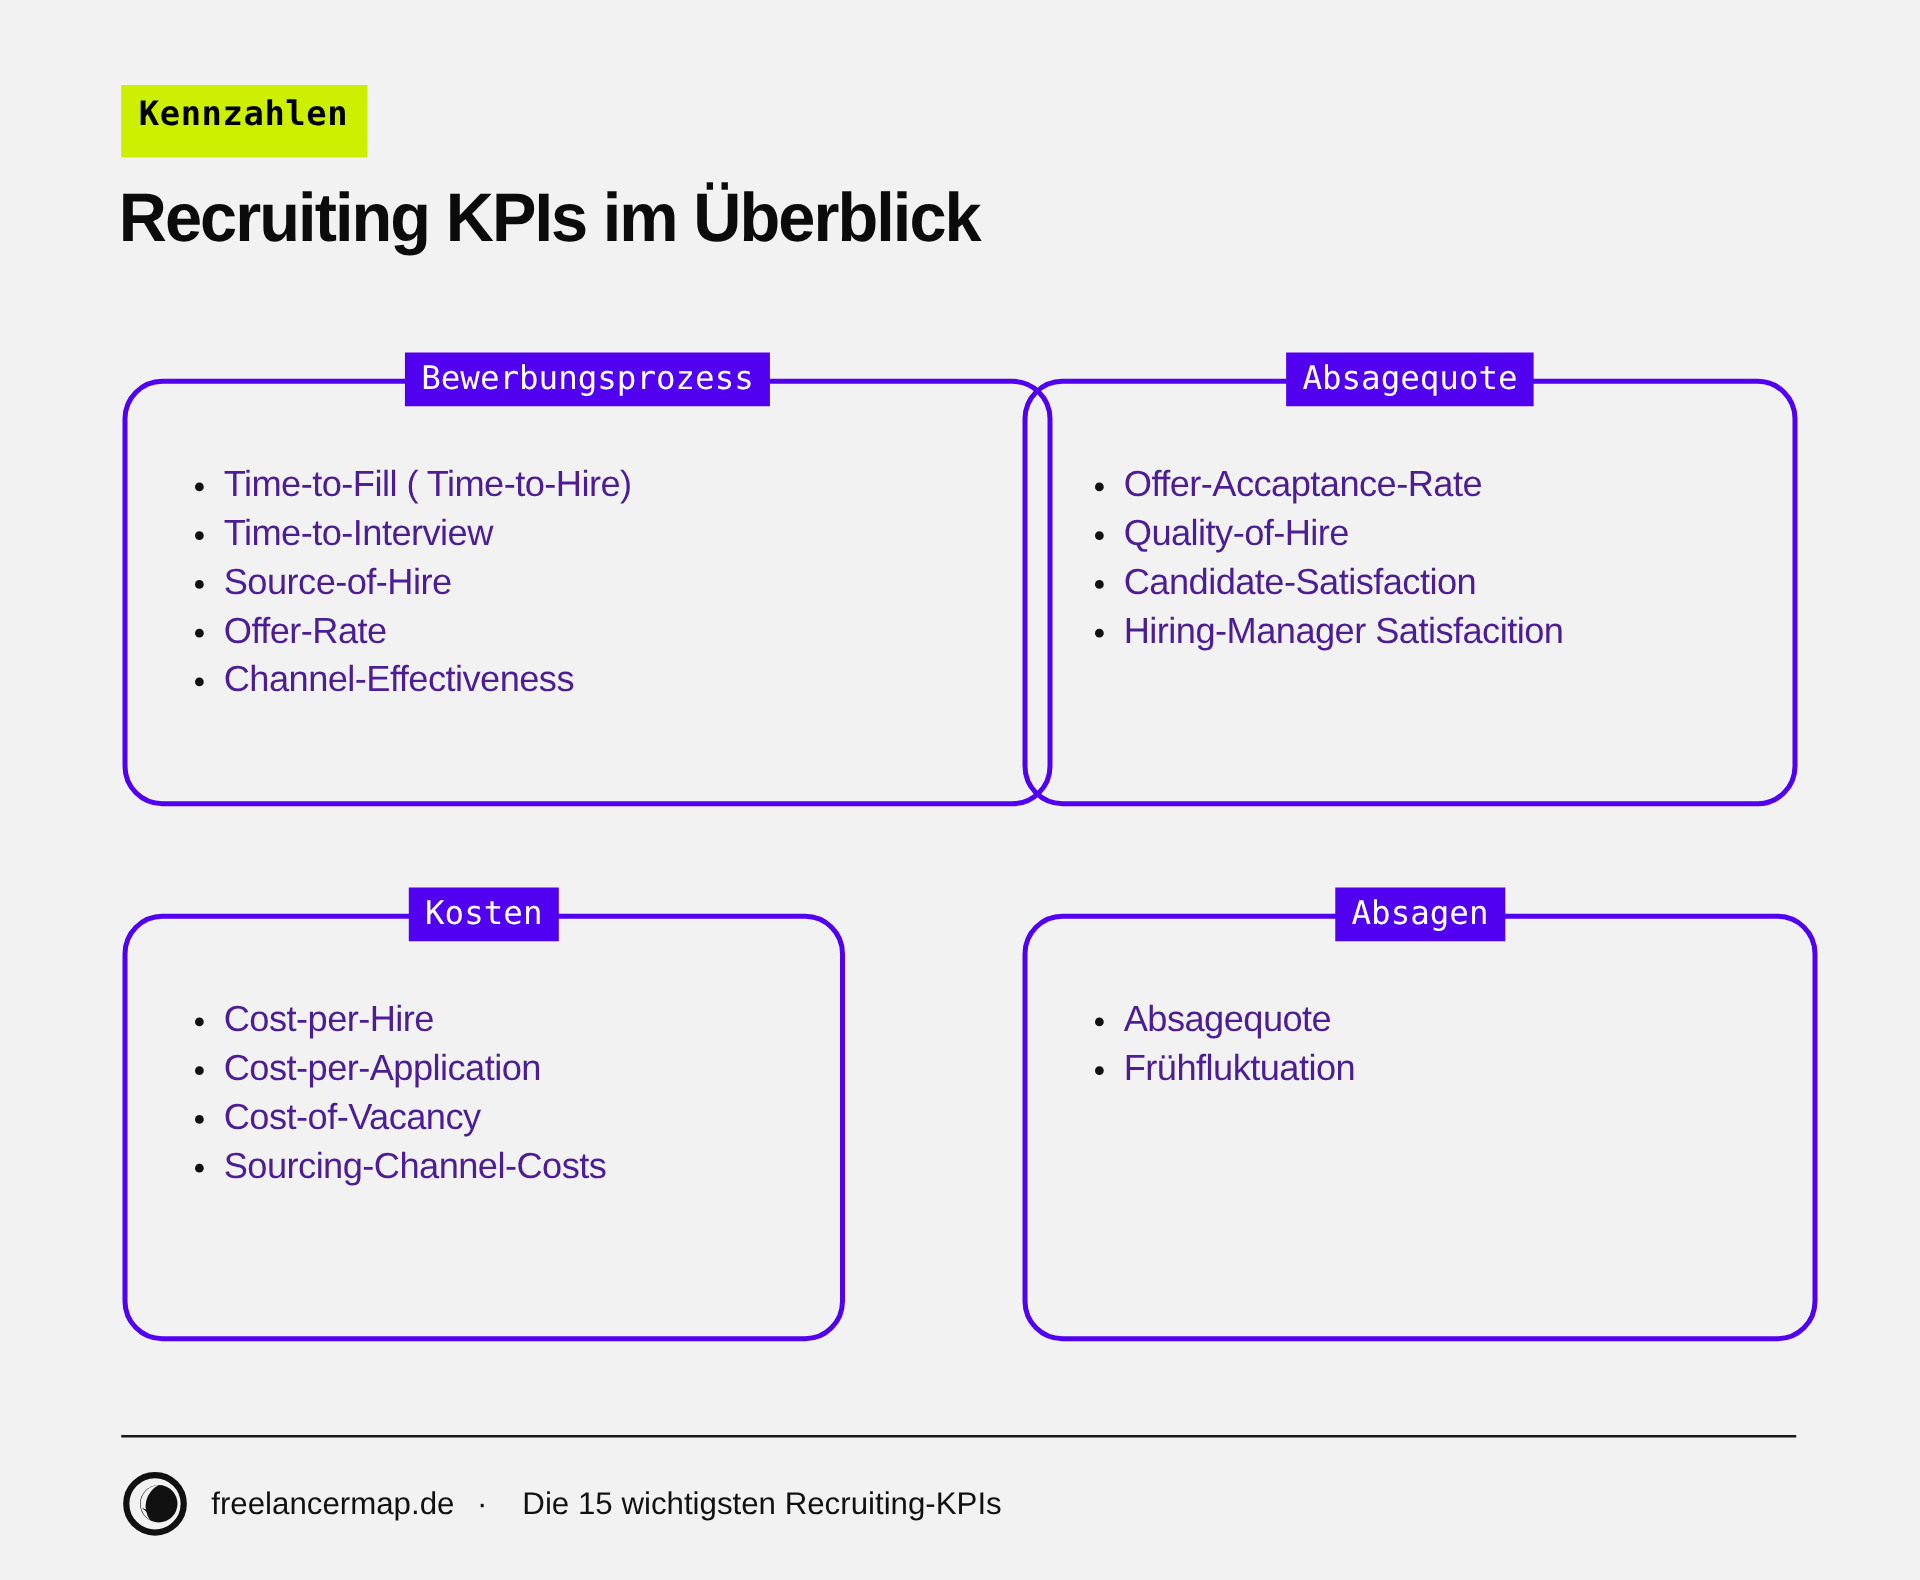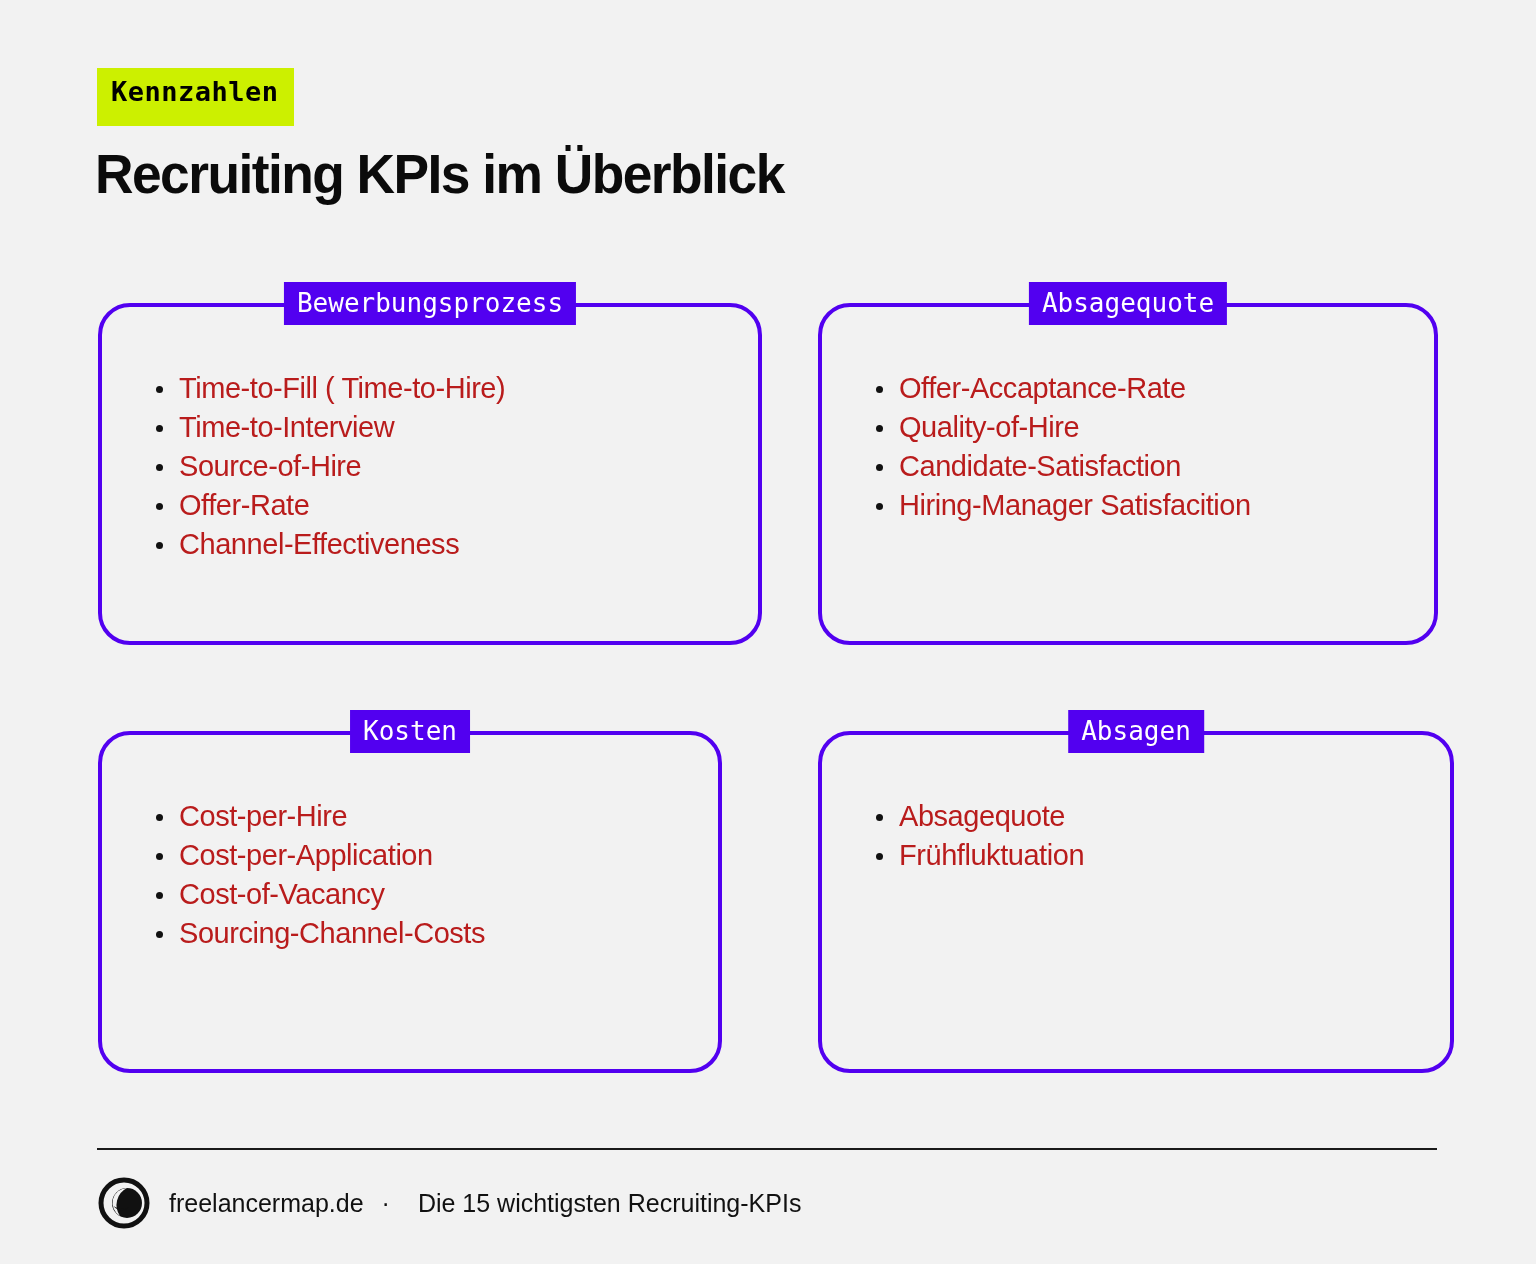--- a/index.html
+++ b/index.html
@@ -92,21 +92,21 @@
     top:62px;
     right:24px;
     list-style:none;
   }
 
   .card-list li {
     position:relative;
     font-family:"Liberation Sans", sans-serif;
     font-size:29px;
     font-weight:400;
-    color:#b91c1c;
+    color:#4c1d95;
     letter-spacing:-0.45px;
     line-height:39px;
     padding-left:25px;
     white-space:nowrap;
   }
 
   .card-list li .bullet {
     position:absolute;
     left:2px;
     top:17px;
@@ -156,21 +156,21 @@
 <body>
 
 <div class="poster">
 
   <div class="eyebrow">Kennzahlen</div>
 
   <h1 class="page-title">Recruiting KPIs im Überblick</h1>
 
   <div class="grid">
 
-    <div class="card-slot" style="left:0px; top:0px; width:664px; height:342px;">
+    <div class="card-slot" style="left:0px; top:0px; width:744px; height:342px;">
       <div class="card">
         <div class="card-badge">Bewerbungsprozess</div>
         <ul class="card-list">
           <li><span class="bullet"></span><span>Time-to-Fill ( Time-to-Hire)</span></li>
           <li><span class="bullet"></span><span>Time-to-Interview</span></li>
           <li><span class="bullet"></span><span>Source-of-Hire</span></li>
           <li><span class="bullet"></span><span>Offer-Rate</span></li>
           <li><span class="bullet"></span><span>Channel-Effectiveness</span></li>
         </ul>
       </div>
@@ -181,21 +181,21 @@
         <div class="card-badge">Absagequote</div>
         <ul class="card-list">
           <li><span class="bullet"></span><span>Offer-Accaptance-Rate</span></li>
           <li><span class="bullet"></span><span>Quality-of-Hire</span></li>
           <li><span class="bullet"></span><span>Candidate-Satisfaction</span></li>
           <li><span class="bullet"></span><span>Hiring-Manager Satisfacition</span></li>
         </ul>
       </div>
     </div>
 
-    <div class="card-slot" style="left:0px; top:428px; width:624px; height:342px;">
+    <div class="card-slot" style="left:0px; top:428px; width:578px; height:342px;">
       <div class="card">
         <div class="card-badge">Kosten</div>
         <ul class="card-list">
           <li><span class="bullet"></span><span>Cost-per-Hire</span></li>
           <li><span class="bullet"></span><span>Cost-per-Application</span></li>
           <li><span class="bullet"></span><span>Cost-of-Vacancy</span></li>
           <li><span class="bullet"></span><span>Sourcing-Channel-Costs</span></li>
         </ul>
       </div>
     </div>

